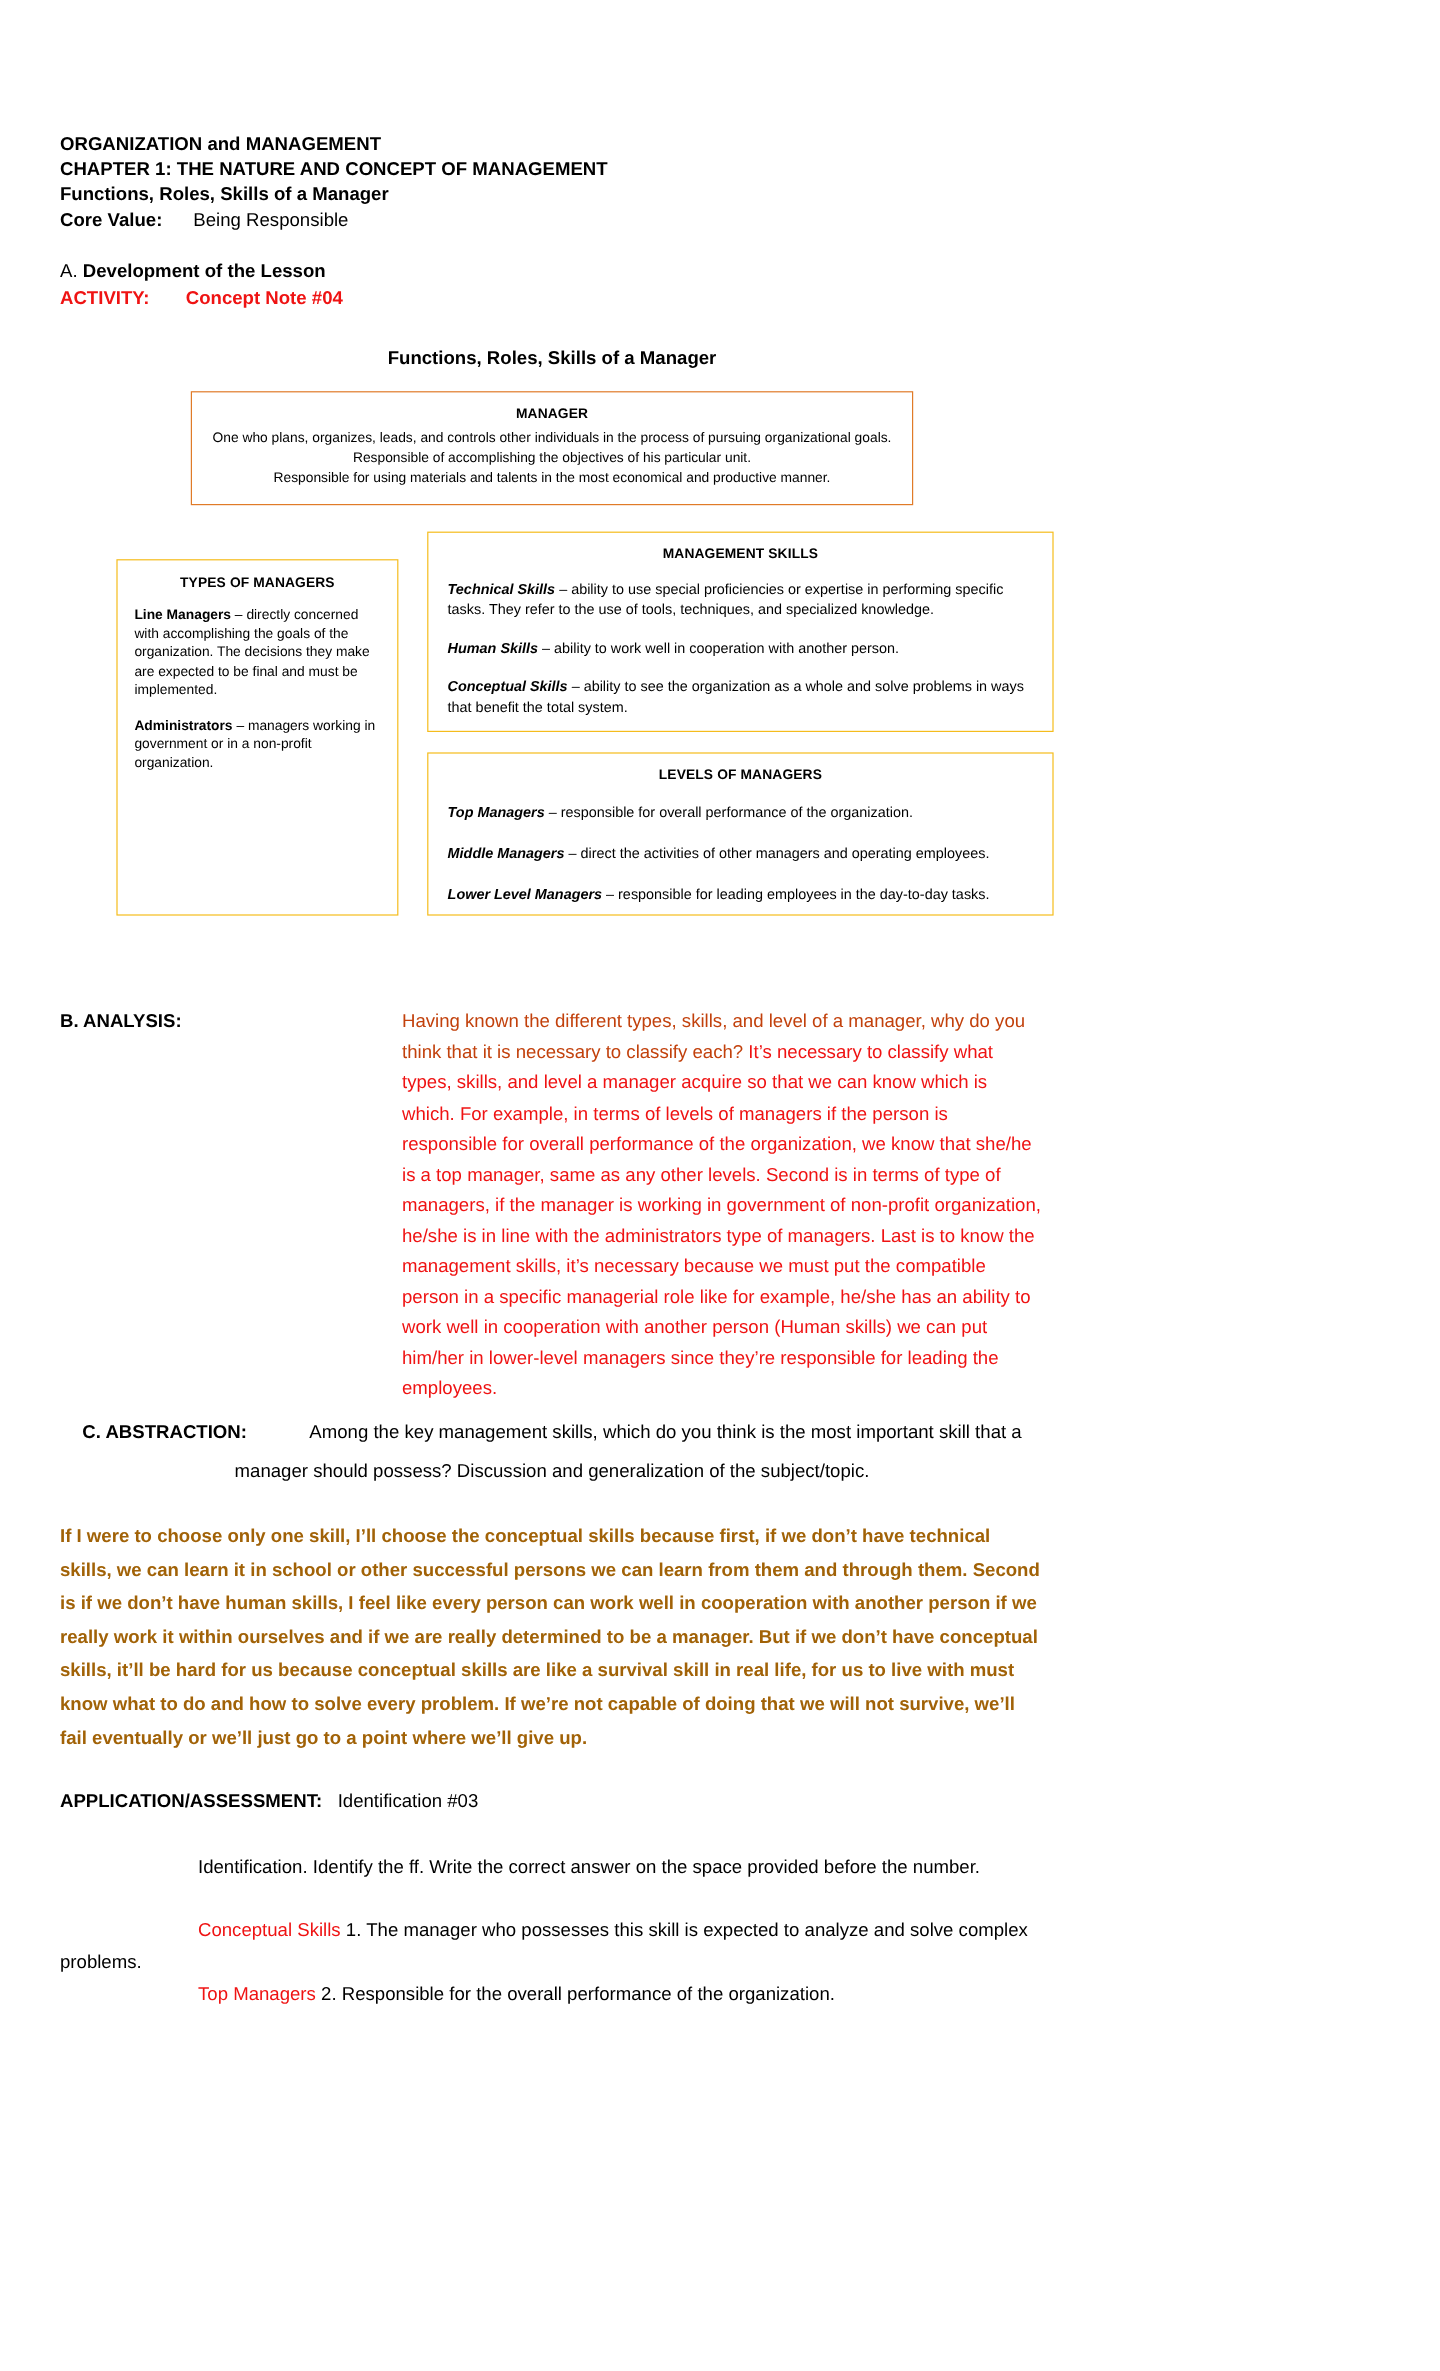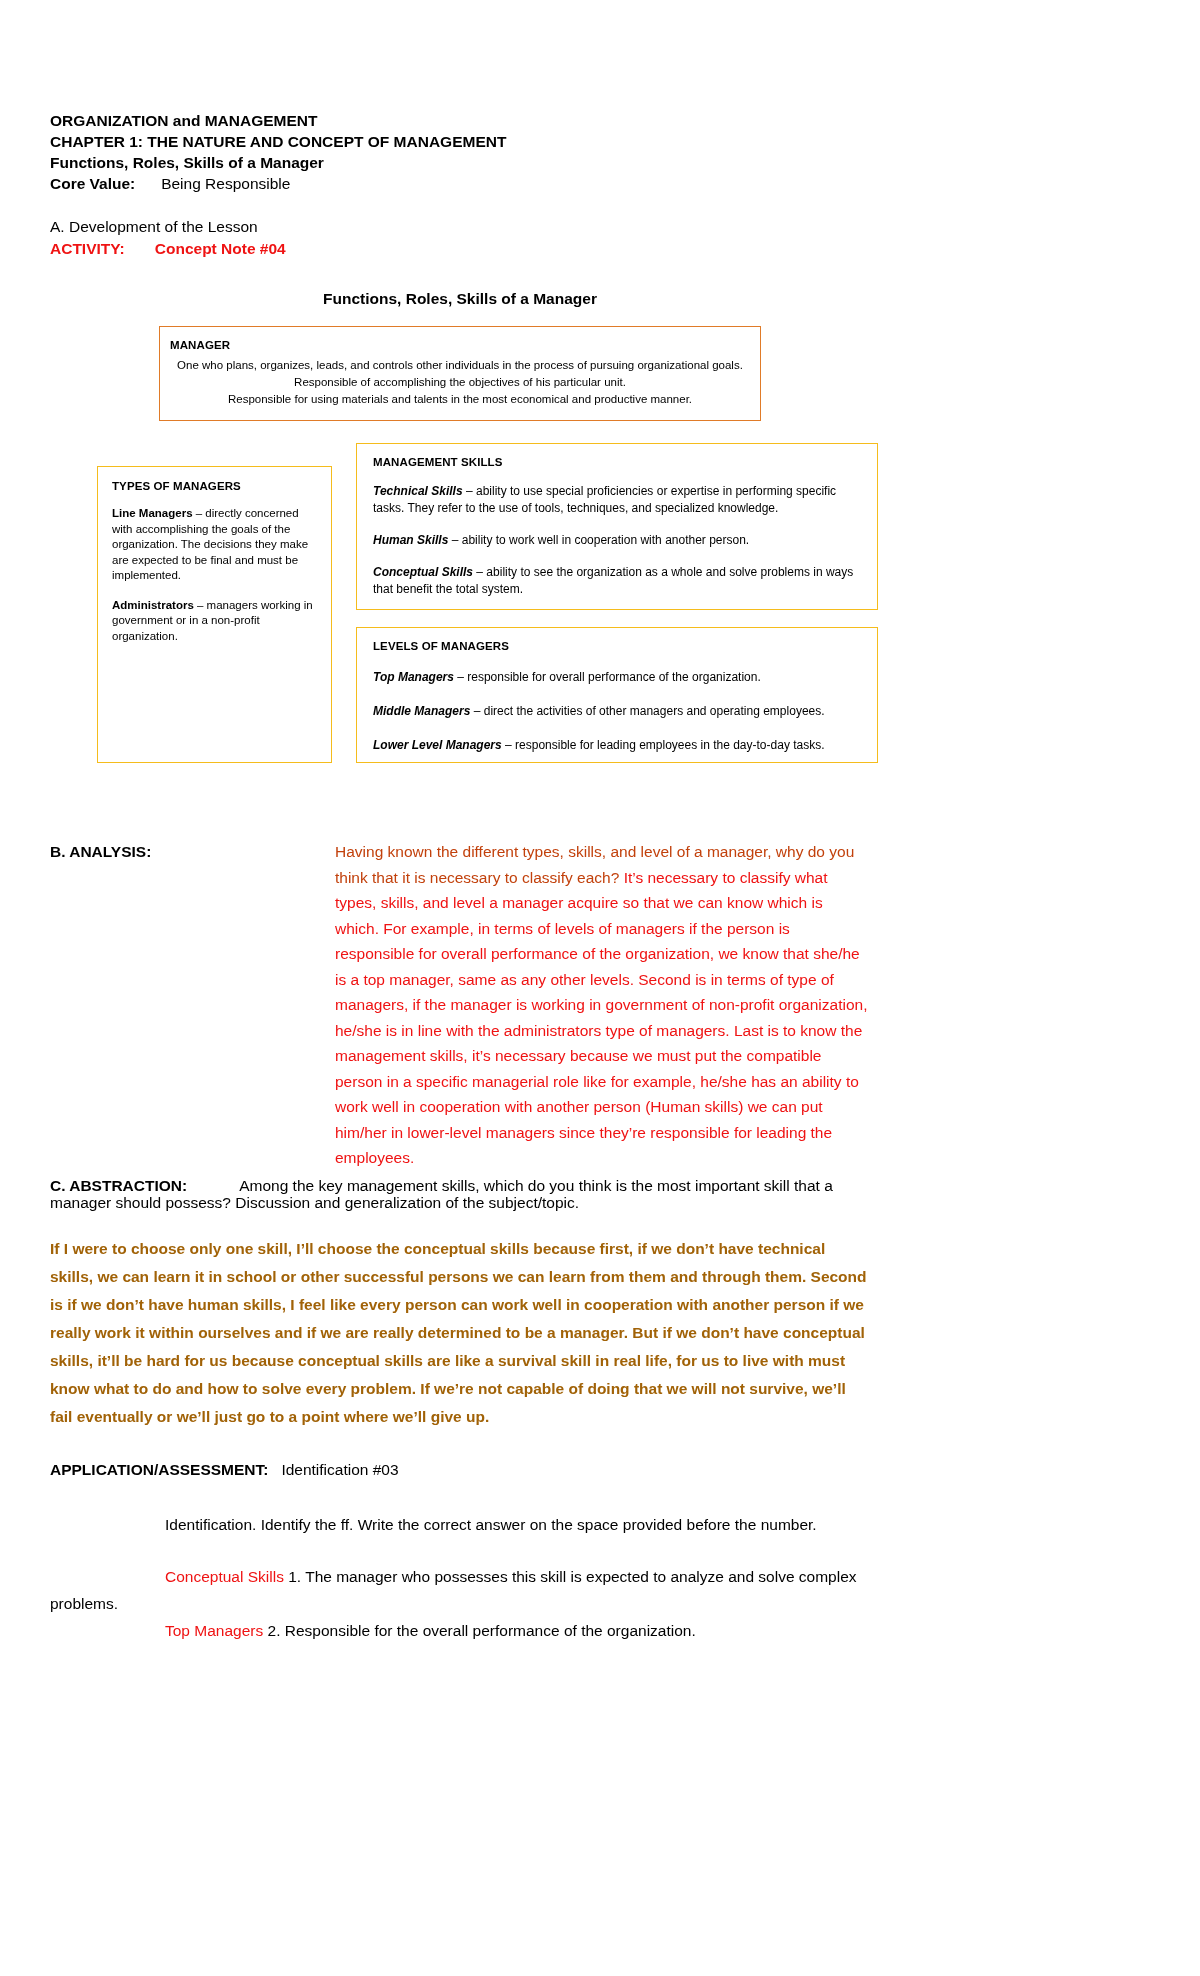--- a/index.html
+++ b/index.html
@@ -39,21 +39,21 @@
   .hdr-line .val {
     font-weight: normal;
   }
 
   .sec-a {
     font-size: 15.5px;
     line-height: 22px;
     margin-top: 22px;
   }
   .sec-a .lbl { font-weight: normal; }
-  .sec-a .strong { font-weight: normal; }
+  .sec-a .strong { font-weight: bold; }
 
   .activity {
     font-size: 15.5px;
     font-weight: bold;
     color: #ef1313;
     line-height: 22px;
     white-space: pre;
   }
 
   
@@ -68,20 +68,21 @@
   
   .box {
     border: 1.6px solid #e07b28;
     box-sizing: border-box;
     background: #ffffff;
   }
   .box.gold {
     border: 1.6px solid #f5bc1c;
   }
   .box-title {
+    text-align: center;
     font-weight: bold;
     font-size: 11.5px;
     letter-spacing: .1px;
   }
   .box-line {
     text-align: center;
     font-size: 11.5px;
     line-height: 17px;
   }
 
@@ -152,21 +153,22 @@
   }
   .qa-body {
     margin-left: 285px;
   }
   .qa-q { color: #c2410c; }
   .qa-a { color: #ef1313; }
 
   .abstraction {
     margin-top: 6px;
     font-size: 15.5px;
-    line-height: 17px;
+    line-height: 33px;
+    text-align: center;
   }
   .abstraction .lbl { font-weight: bold; }
   .abstraction .indent { display: inline-block; width: 52px; }
 
   .abs-answer {
     color: #a16207;
     font-size: 15.5px;
     line-height: 28px;
     margin-top: 24px;
     font-weight: bold;

